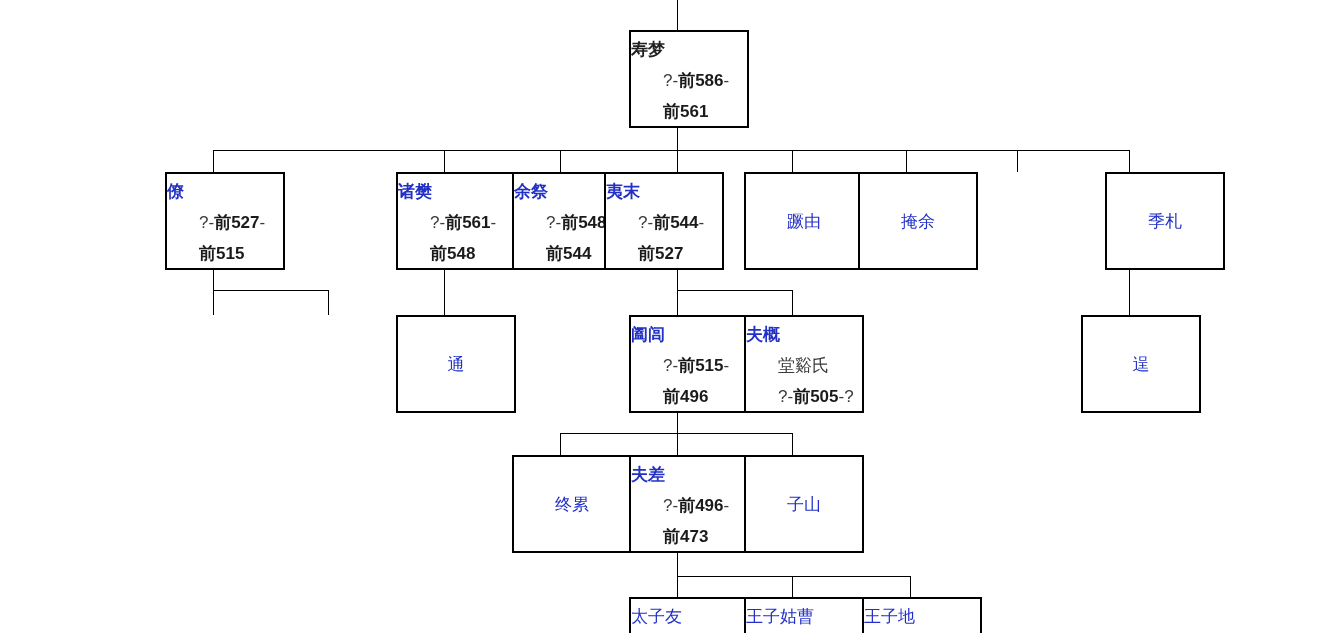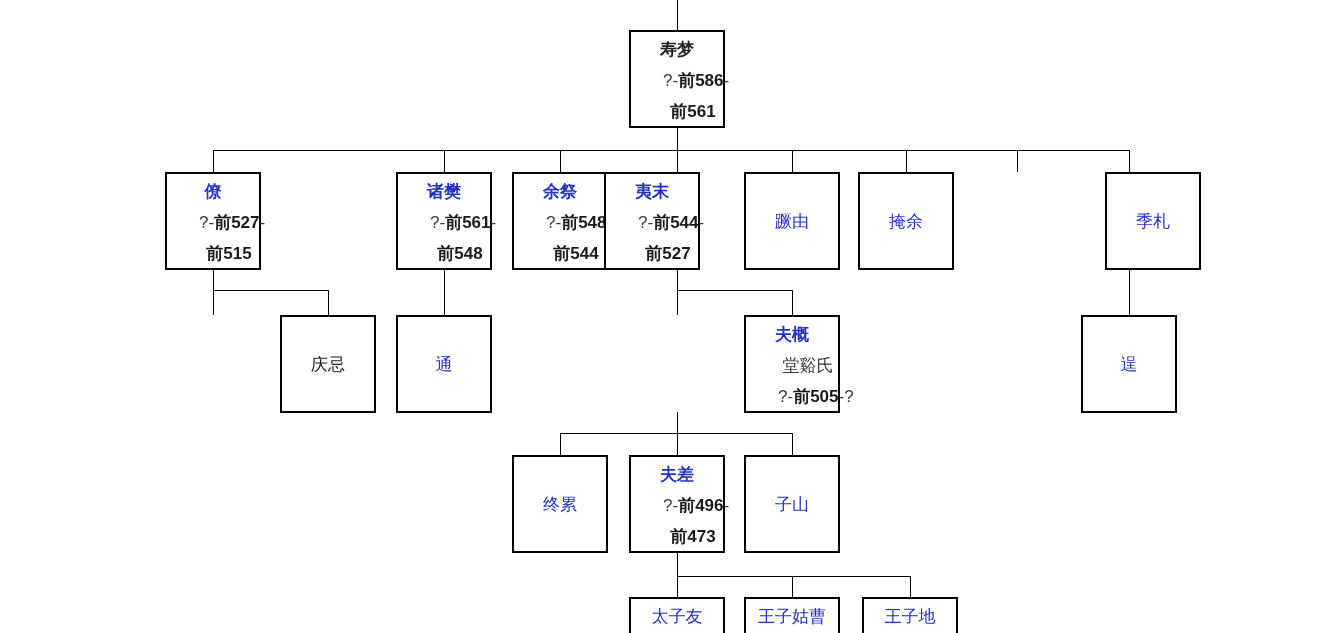--- a/index.html
+++ b/index.html
@@ -9,26 +9,25 @@
     position: relative;
     width: 1342px;
     height: 633px;
     background: #ffffff;
     overflow: hidden;
   }
 
   
   .box {
     position: absolute;
-    width: 96px;
+    width: 120px;
     height: 98px;
     box-sizing: border-box;
     border: 2px solid #000000;
     background: #ffffff;
-    text-align: center;
     color: #202122;
     font-size: 17px;
   }
   .box.center { display: flex; align-items: center; justify-content: center; }
   .box.stack { padding-top: 2px; line-height: 31px; }
 
   .name { white-space: nowrap; }
   .name.bold { font-weight: bold; }
   .name.link { color: #2230c5; }
   .name.plain { color: #202122; }
@@ -113,28 +112,30 @@
   <div class="box center" style="left:858px;top:172px">
     <div class="name link">掩余</div>
   </div>
 
 
   <div class="box center" style="left:1105px;top:172px">
     <div class="name link">季札</div>
   </div>
 
 
-  <div class="box center" style="left:280px;top:315px">
-    <div class="name plain">庆忌</div>
-  </div>
 
   <div class="box center" style="left:396px;top:315px">
     <div class="name link">通</div>
   </div>
 
+  <div class="box stack" style="left:629px;top:315px">
+    <div class="name bold link">阖闾</div>
+    <div class="dates"><span>?-</span><span class="b">前515</span><span>-</span></div>
+    <div class="dates"><span class="b">前496</span></div>
+  </div>
 
   <div class="box stack" style="left:744px;top:315px">
     <div class="name bold link">夫概</div>
     <div class="dates"><span>堂谿氏</span></div>
     <div class="dates"><span>?-</span><span class="b">前505</span><span>-?</span></div>
   </div>
 
   <div class="box center" style="left:1081px;top:315px">
     <div class="name link">逞</div>
   </div>

